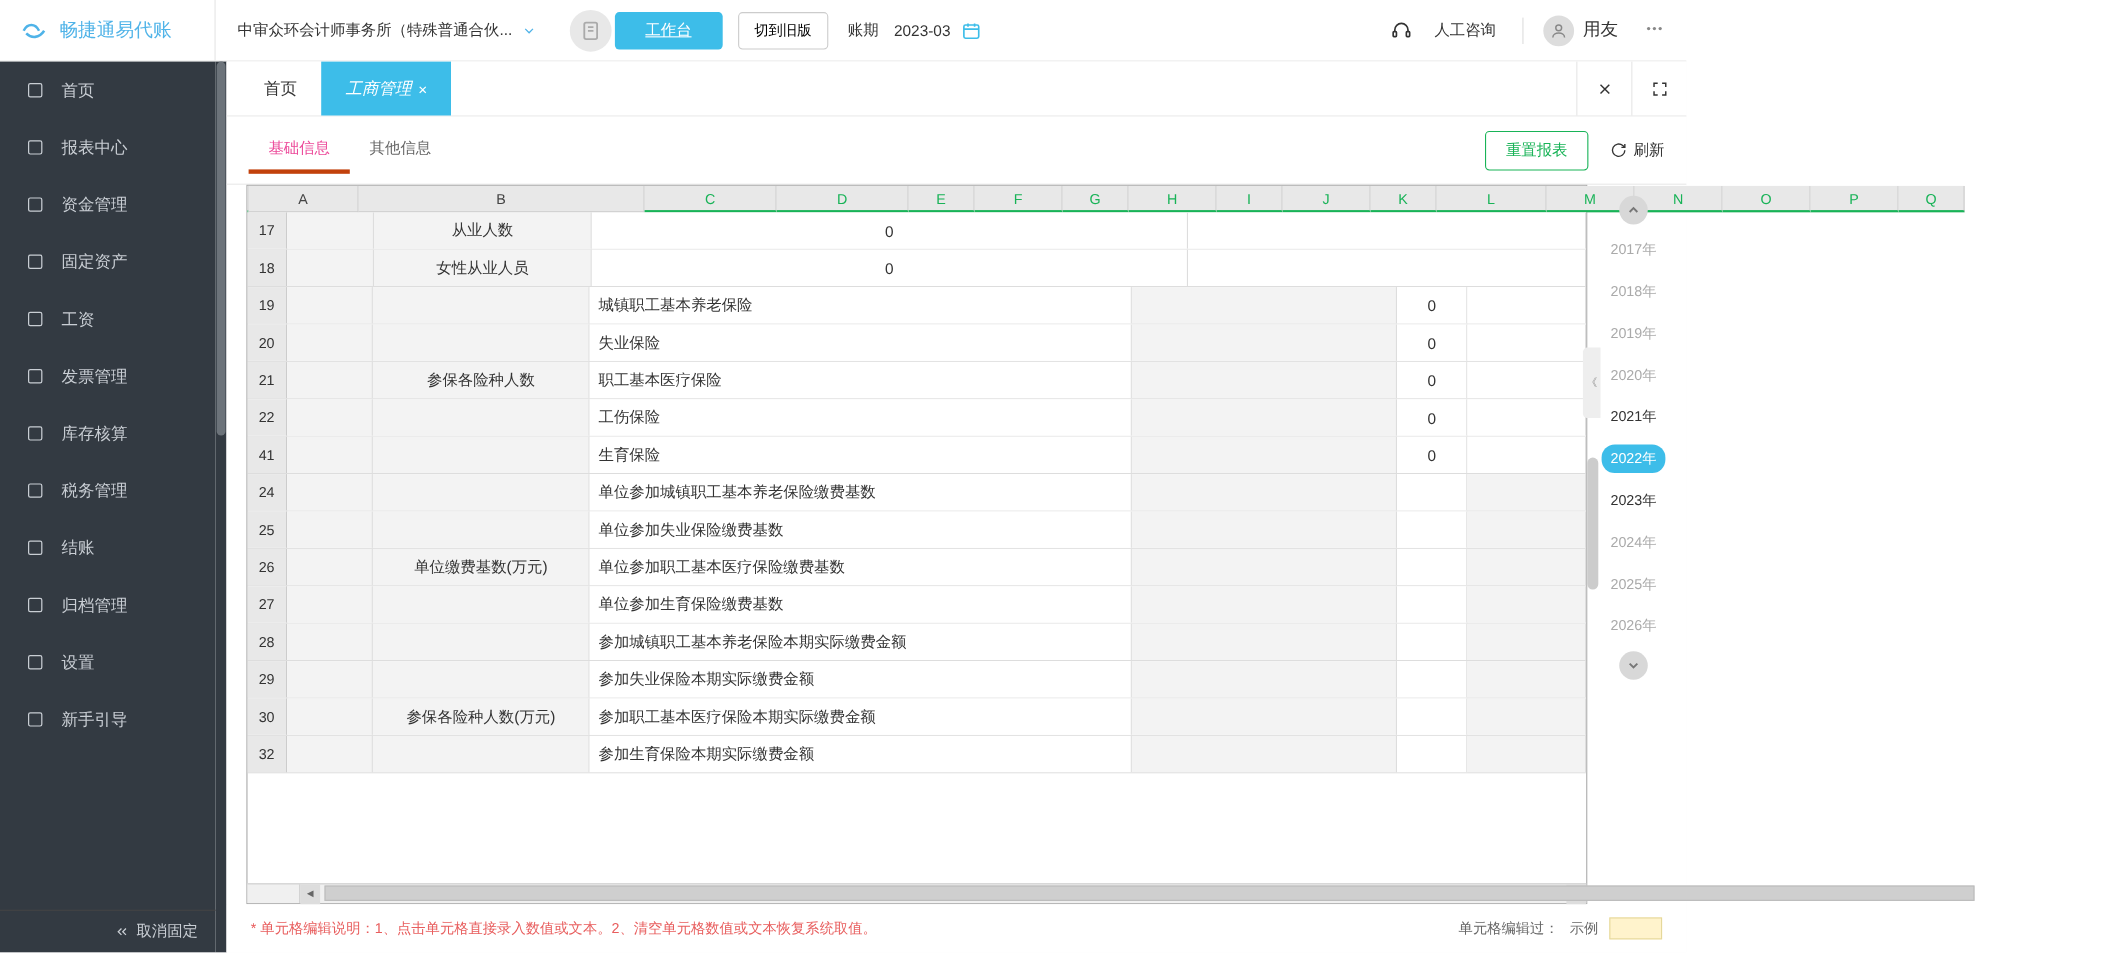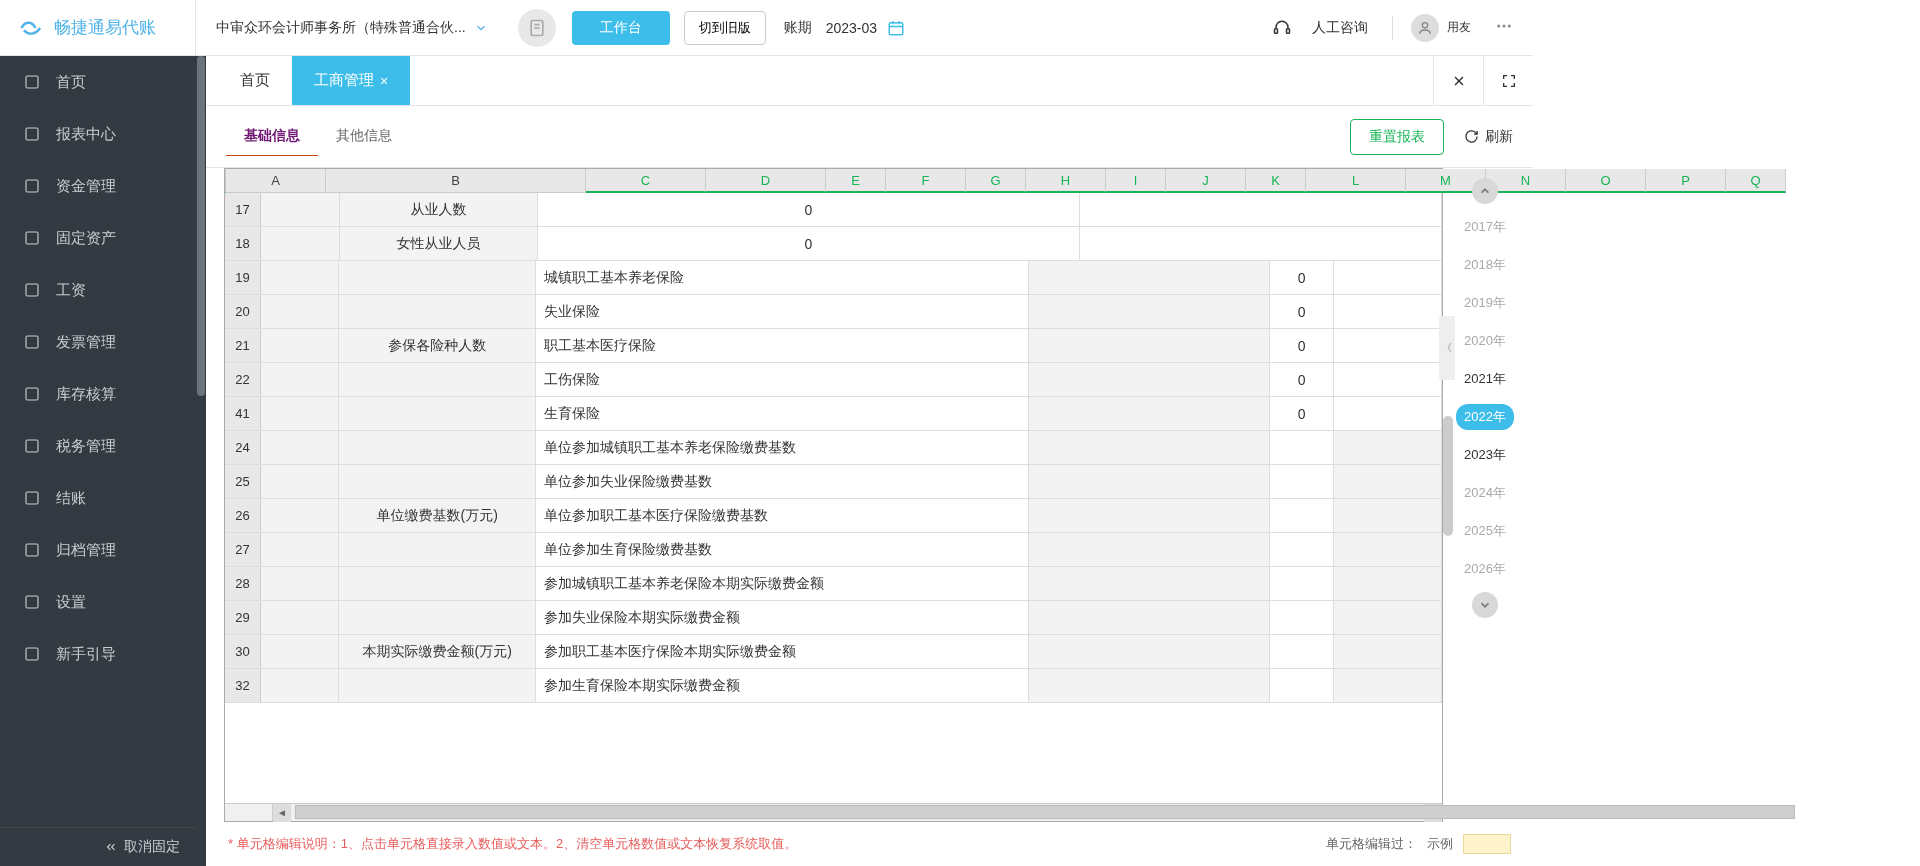--- a/index.html
+++ b/index.html
@@ -8,28 +8,28 @@
     .app { display: flex; flex-direction: column; height: 866px; width: 1533px; }
     
     
     .top-header { height: 56px; display: flex; align-items: center; border-bottom: 1px solid #e5e5e5; }
     .logo { display: flex; align-items: center; padding: 0 18px; color: #4fb3e8; font-size: 17px; font-weight: 500; gap: 8px; width: 196px; border-right: 1px solid #e5e5e5; height: 100%; }
     .logo-icon { width: 28px; height: 28px; }
     .org-selector { display: flex; align-items: center; padding: 0 20px; gap: 8px; cursor: pointer; }
     .org-selector-text { font-size: 14px; }
     .chevron-down { color: #4fb3e8; }
     .doc-icon-btn { width: 38px; height: 38px; border-radius: 50%; background: #e8e8e8; display: flex; align-items: center; justify-content: center; margin-left: 10px; color: #aaa; }
-    .workbench-btn { background: #3dbde9; color: #fff; padding: 8px 28px; border: none; border-radius: 4px; margin-left: 16px; cursor: pointer; font-size: 14px; }
+    .workbench-btn { background: #3dbde9; color: #fff; padding: 8px 28px; border: none; border-radius: 4px; margin-left: 3px; cursor: pointer; font-size: 14px; text-decoration: underline; }
     .switch-version-btn { background: #fff; border: 1px solid #ccc; padding: 7px 14px; border-radius: 4px; margin-left: 14px; cursor: pointer; font-size: 13px; }
     .period-label { margin-left: 18px; font-size: 14px; }
     .period-value { margin-left: 14px; font-size: 14px; }
     .calendar-icon { margin-left: 10px; color: #3dbde9; }
     .header-spacer { flex: 1; }
     .support-link { display: flex; align-items: flex-start; gap: 21px; cursor: pointer; margin-right: 24px; font-size: 14px; }
-    .user-area { display: flex; align-items: center; gap: 8px; margin-right: 24px; font-size: 12px; }
+    .user-area { display: flex; align-items: center; gap: 8px; margin-right: 24px; font-size: 16px; }
     .avatar { width: 28px; height: 28px; border-radius: 50%; background: #ddd; display: flex; align-items: center; justify-content: center; color: #888; }
     .more-menu { margin-right: 20px; color: #888; cursor: pointer; }
 
     
     .body { flex: 1; display: flex; min-height: 0; }
     
     
     .sidebar { width: 196px; background: #333a42; color: #c9ced4; display: flex; flex-direction: column; }
     .sidebar-scroll { flex: 1; overflow-y: auto; }
     .sidebar-item { display: flex; align-items: center; padding: 16px 22px; gap: 14px; cursor: pointer; font-size: 15px; }
@@ -37,30 +37,30 @@
     .sidebar-footer { display: flex; align-items: center; justify-content: flex-end; padding: 10px 16px; gap: 6px; cursor: pointer; font-size: 14px; border-top: 1px solid #444; }
     .sidebar-scrollbar { width: 10px; background: #333a42; position: relative; }
     .sidebar-thumb { position: absolute; top: 0; left: 1px; width: 8px; height: 340px; background: #6c737a; border-radius: 4px; }
 
     
     .main { flex: 1; display: flex; flex-direction: column; min-width: 0; background: #fafafa; }
     
     
     .tab-bar { height: 50px; display: flex; align-items: stretch; background: #fff; border-bottom: 1px solid #e5e5e5; padding-left: 12px; }
     .tab { display: flex; align-items: center; padding: 0 22px; font-size: 15px; cursor: pointer; gap: 6px; }
-    .tab.active { background: #3dbde9; color: #fff; }
+    .tab.active { background: #3dbde9; color: #fff; font-style: italic; }
     .tab-close { font-size: 14px; }
     .tab-spacer { flex: 1; }
     .tab-action { width: 50px; display: flex; align-items: center; justify-content: center; border-left: 1px solid #e5e5e5; cursor: pointer; }
 
     
     .toolbar { height: 62px; display: flex; align-items: center; padding: 0 20px; background: #fff; border-bottom: 1px solid #e5e5e5; }
     .sub-tabs { display: flex; }
     .sub-tab { padding: 10px 18px; cursor: pointer; font-size: 14px; color: #666; }
-    .sub-tab.active { color: #701a75; font-weight: 700; border-bottom: 1px solid #c2410c; }
+    .sub-tab.active { color: #ec4899; font-weight: 400; border-bottom: 4px solid #c2410c; }
     .toolbar-spacer { flex: 1; }
     .reset-btn { border: 1px solid #18b357; color: #18b357; background: #fff; padding: 8px 18px; border-radius: 4px; cursor: pointer; margin-right: 20px; font-size: 14px; }
     .refresh-btn { display: flex; align-items: center; gap: 6px; cursor: pointer; font-size: 14px; }
 
     
     .sheet-wrap { flex: 1; display: flex; min-height: 0; padding: 0 18px 0 18px; background: #fff; }
     .sheet-container { flex: 1; display: flex; flex-direction: column; min-width: 0; border: 1px solid #aaa; }
     .sheet-header-row { height: 24px; display: flex; background: #e8e8e8; }
     .corner-cell { width: 48px; border-right: 1px solid #ccc; border-bottom: 2px solid #18b357; background: #e8e8e8; }
     .col-headers { display: flex; }
@@ -450,21 +450,21 @@
                   <div class="cell gray center" style="width:100px"></div>
                   <div class="cell gray center" style="width:260px"></div>
                   <div class="cell" style="width:660px">参加失业保险本期实际缴费金额</div>
                   <div class="cell gray" style="width:320px"></div>
                   <div class="cell center" style="width:80px"></div>
                   <div class="cell gray" style="width:140px"></div>
                 </div>
                 <div class="sheet-row">
                   <div class="row-header">30</div>
                   <div class="cell gray center" style="width:100px"></div>
-                  <div class="cell gray center" style="width:260px">本期实际缴费金额(万元)</div>
+                  <div class="cell gray center" style="width:260px">参保各险种人数(万元)</div>
                   <div class="cell" style="width:660px">参加职工基本医疗保险本期实际缴费金额</div>
                   <div class="cell gray" style="width:320px"></div>
                   <div class="cell center" style="width:80px"></div>
                   <div class="cell gray" style="width:140px"></div>
                 </div>
                 <div class="sheet-row">
                   <div class="row-header">32</div>
                   <div class="cell gray center" style="width:100px"></div>
                   <div class="cell gray center" style="width:260px"></div>
                   <div class="cell" style="width:660px">参加生育保险本期实际缴费金额</div>

